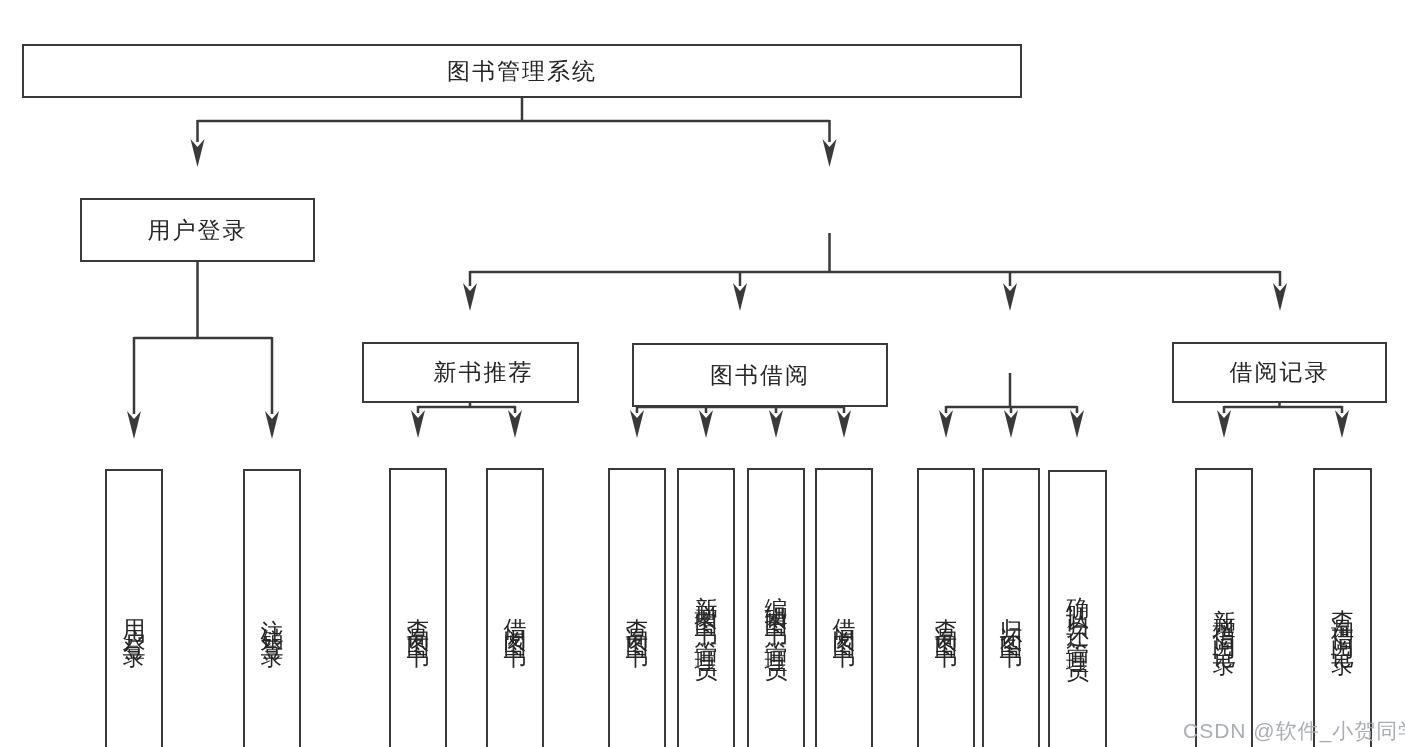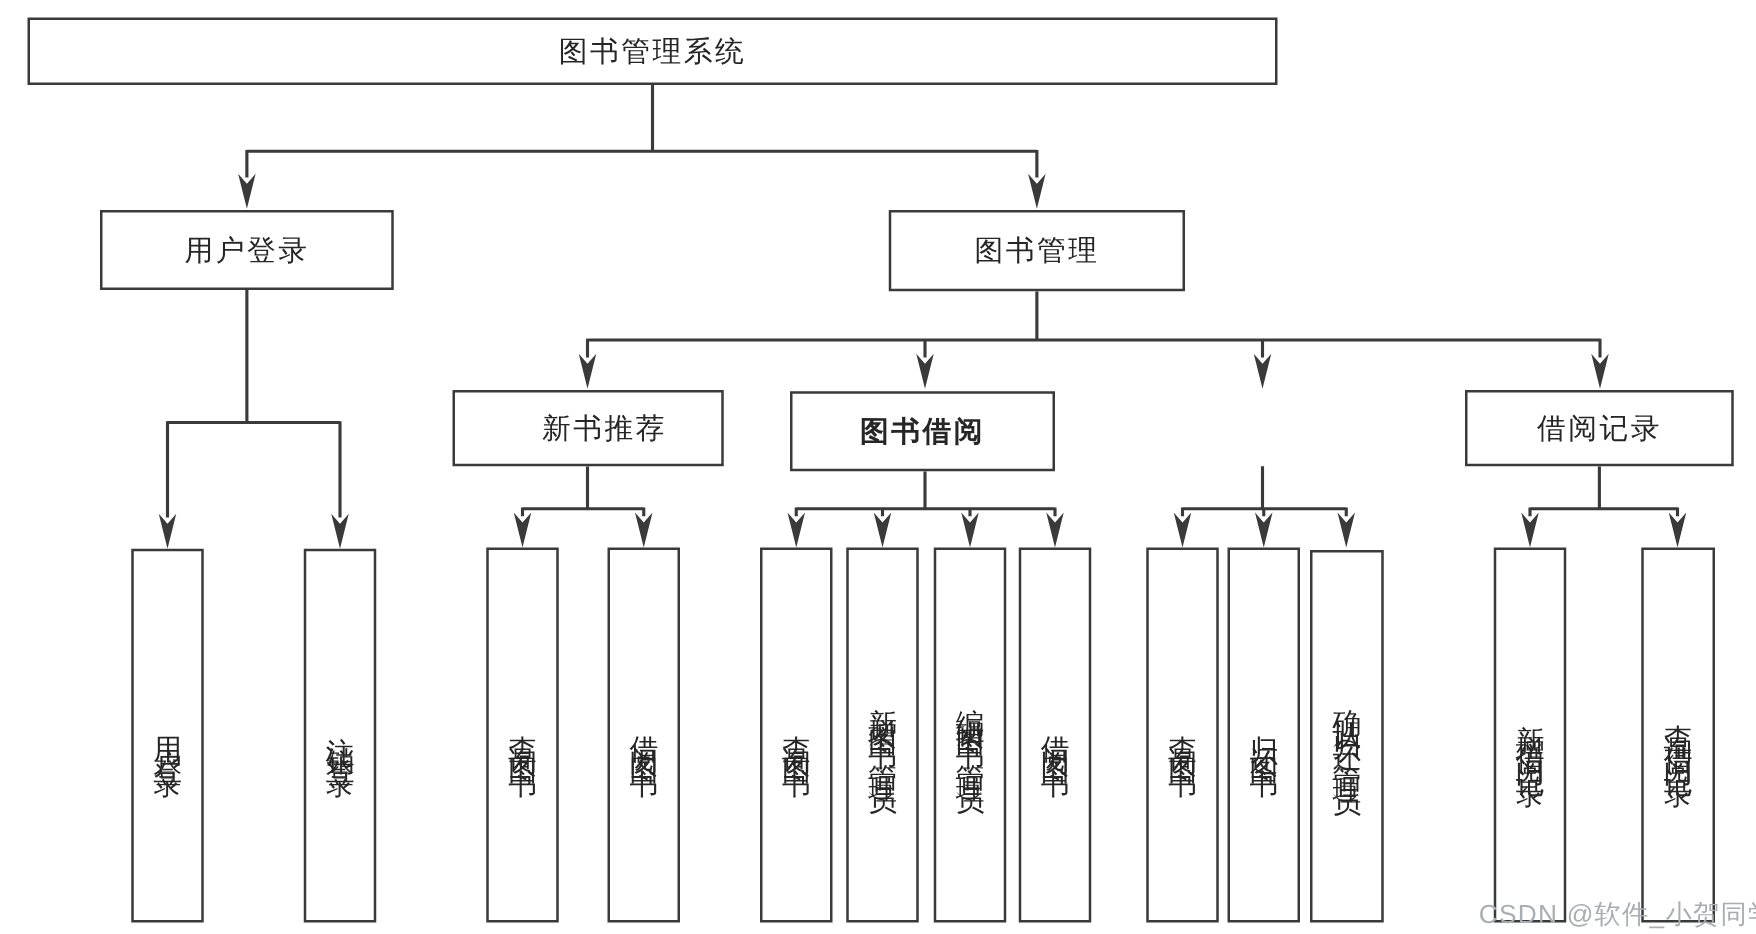--- a/index.html
+++ b/index.html
@@ -28,20 +28,21 @@
   }
   .box{
     position:absolute;
     box-sizing:border-box;
     border:2.5px solid var(--box-border);
     background:#fff;
     display:flex;align-items:center;justify-content:center;
     font-size:23px;
     letter-spacing:2px;
     color:var(--text);
+    margin-top:30px;
   }
   .vbox{
     writing-mode:vertical-rl;
     text-orientation:mixed;
     letter-spacing:9px;
     line-height:1.0;
   }
   .watermark{
     position:absolute;
     left:1183px;top:717px;
@@ -87,24 +88,23 @@
       <polygon points="1004,410 1011,418 1018,410 1011,438"></polygon>
       <polygon points="1070,410 1077,418 1084,410 1077,438"></polygon>
       <polygon points="1217,410 1224,418 1231,410 1224,438"></polygon>
       <polygon points="1335,410 1342,418 1349,410 1342,438"></polygon>
     </g>
   </svg>
 
   <div class="box" style="left:22px;top:14px;width:1000px;height:54px;">图书管理系统</div>
 
   <div class="box" style="left:80px;top:168px;width:235px;height:64px;">用户登录</div>
-  <div class="box" style="left:711px;top:168px;width:237px;height:65px;">图书管理</div>
 
   <div class="box" style="left:362px;top:312px;width:217px;height:61px;padding-left:26px;">新书推荐</div>
-  <div class="box" style="left:632px;top:313px;width:212px;height:64px;font-weight:bold;">图书借阅</div>
+  <div class="box" style="left:632px;top:313px;width:256px;height:64px;">图书借阅</div>
   <div class="box" style="left:1172px;top:312px;width:215px;height:61px;">借阅记录</div>
 
   <div class="box vbox" style="left:105px;top:439px;width:58px;height:299px;">用户登录</div>
   <div class="box vbox" style="left:243px;top:439px;width:58px;height:299px;">注销登录</div>
 
   <div class="box vbox" style="left:389px;top:438px;width:58px;height:300px;">查询图书</div>
   <div class="box vbox" style="left:486px;top:438px;width:58px;height:300px;">借阅图书</div>
 
   <div class="box vbox" style="left:608px;top:438px;width:58px;height:300px;">查询图书</div>
   <div class="box vbox" style="left:677px;top:438px;width:58px;height:300px;">新增图书（管理员）</div>

